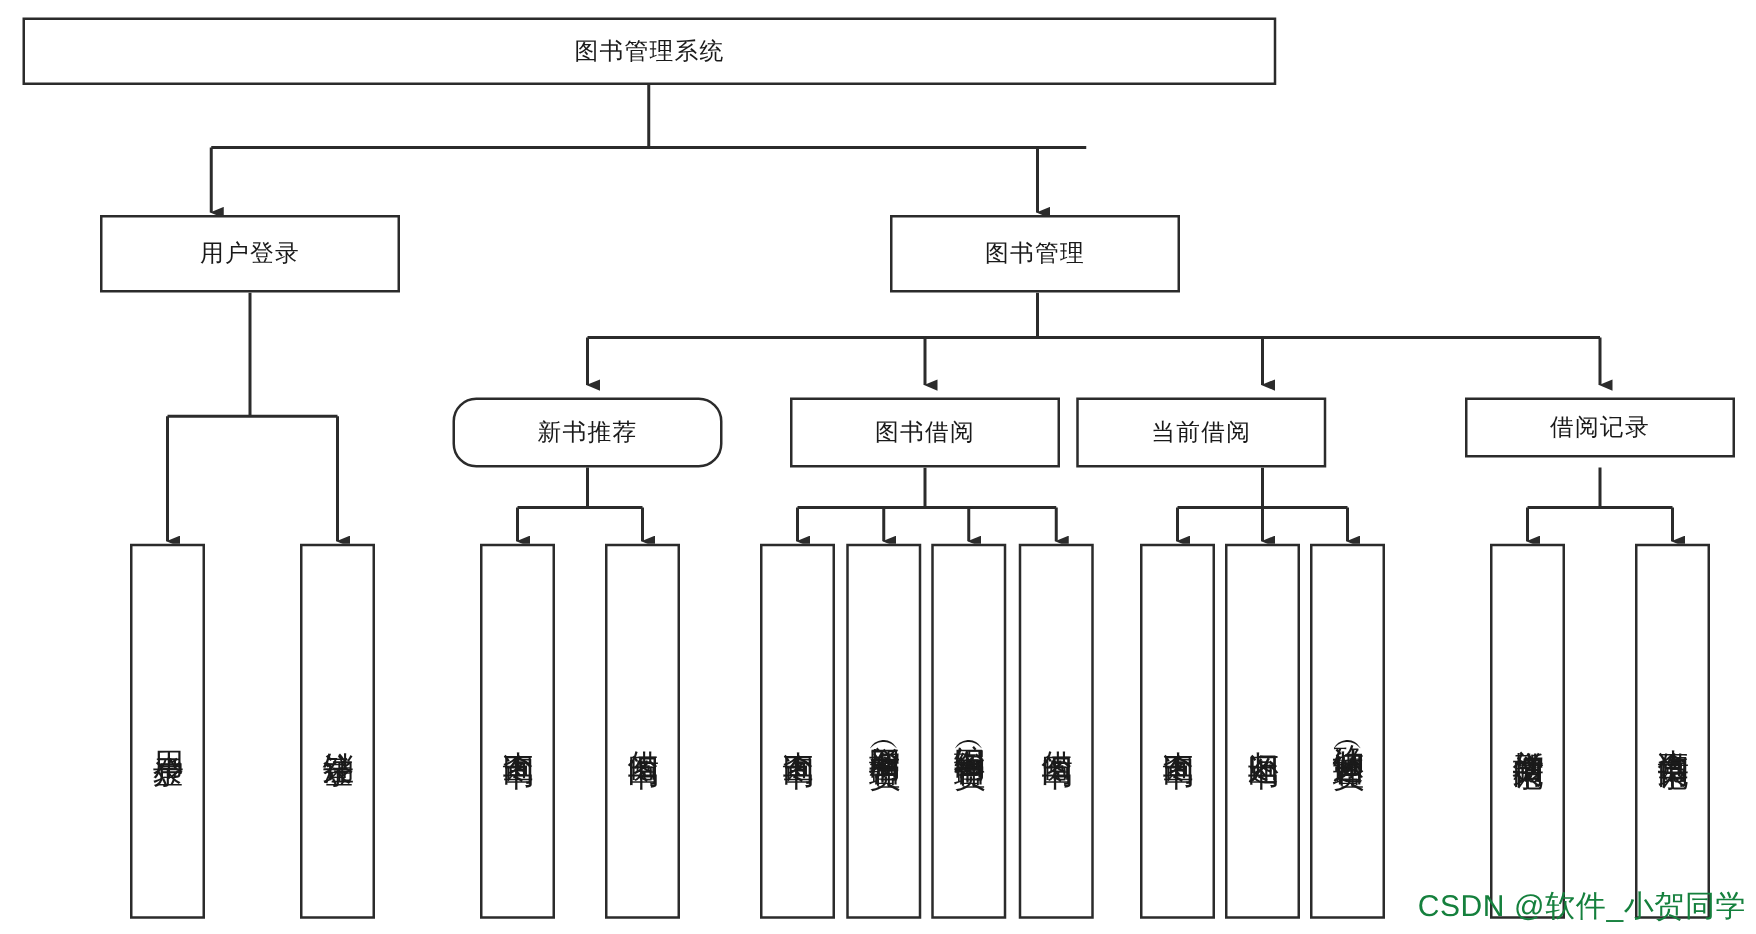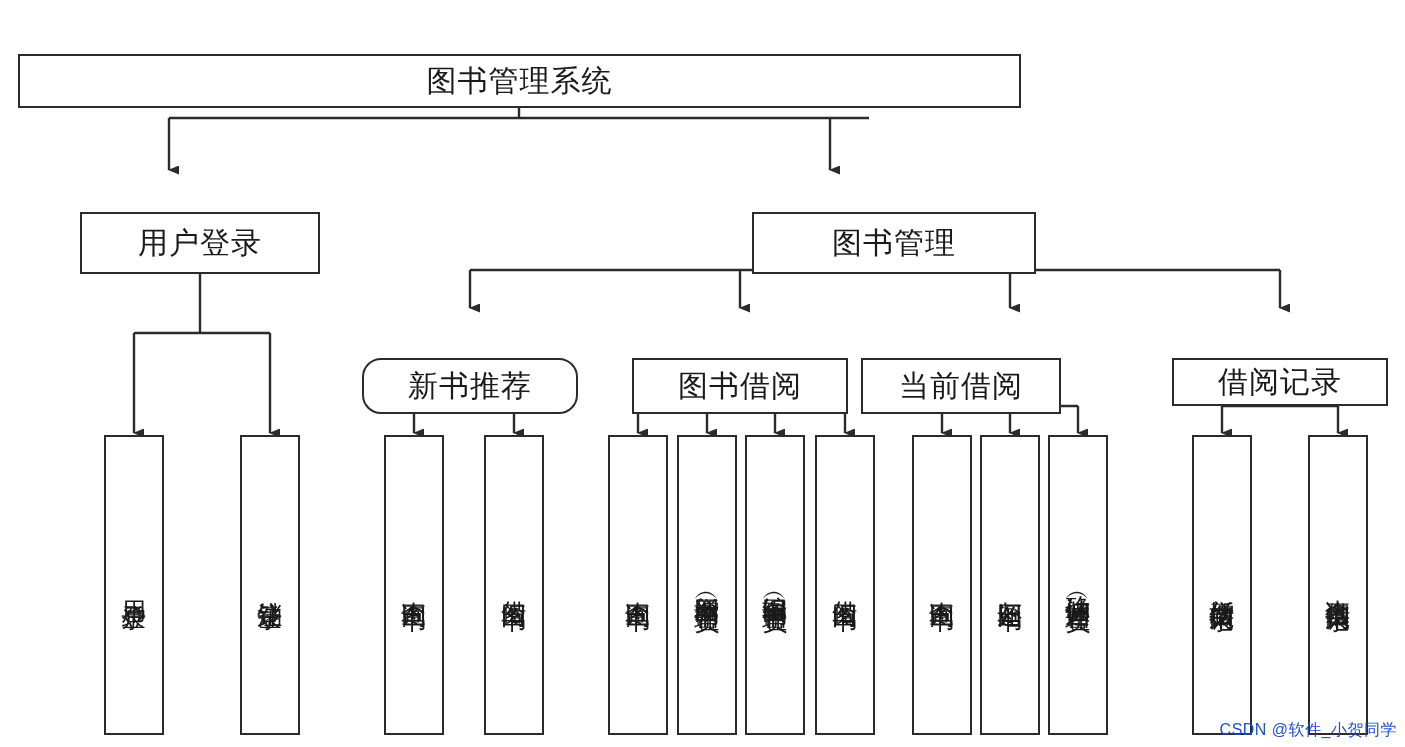--- a/index.html
+++ b/index.html
@@ -30,23 +30,22 @@
     position: absolute;
     box-sizing: border-box;
     border: 2px solid #2b2b2b;
     background: #ffffff;
     display: flex;
     align-items: center;
     justify-content: center;
     color: #1a1a1a;
   }
   .node-box.horizontal {
-    font-size: 30px;
+    font-size: 19px;
     letter-spacing: 1px;
-    margin-top: 40px;
   }
   .node-box.vertical {
     writing-mode: vertical-rl;
     text-orientation: upright;
     font-size: 25px;
     line-height: 1.05;
     letter-spacing: 2px;
     padding: 4px 0;
   }
   .node-box.vertical .vtext {
@@ -55,22 +54,22 @@
     white-space: normal;
     text-align: center;
   }
   .root-box {
     font-size: 24px;
   }
   .watermark {
     position: absolute;
     right: 8px;
     bottom: 6px;
-    font-size: 16px;
-    color: #1d4ed8;
+    font-size: 24px;
+    color: #15803d;
     letter-spacing: 0.5px;
     white-space: nowrap;
     pointer-events: none;
   }
 </style>
 </head>
 <body>
 
 <div id="diagram-root">
 
@@ -124,21 +123,21 @@
     </g>
   </svg>
 
   <div class="node-box horizontal root-box" style="left:18px; top:14px; width:1003px; height:54px;">
     <span>图书管理系统</span>
   </div>
 
   <div class="node-box horizontal" style="left:80px; top:172px; width:240px; height:62px;">
     <span>用户登录</span>
   </div>
-  <div class="node-box horizontal" style="left:752px; top:172px; width:284px; height:62px;justify-content:center;">
+  <div class="node-box horizontal" style="left:712px; top:172px; width:232px; height:62px;justify-content:center;">
     <span>图书管理</span>
   </div>
 
   <div class="node-box horizontal" style="left:362px; top:318px; width:216px; height:56px;border-radius:19px;">
     <span>新书推荐</span>
   </div>
   <div class="node-box horizontal" style="left:632px; top:318px; width:216px; height:56px;text-align:right;">
     <span>图书借阅</span>
   </div>
   <div class="node-box horizontal" style="left:861px; top:318px; width:200px; height:56px;">

